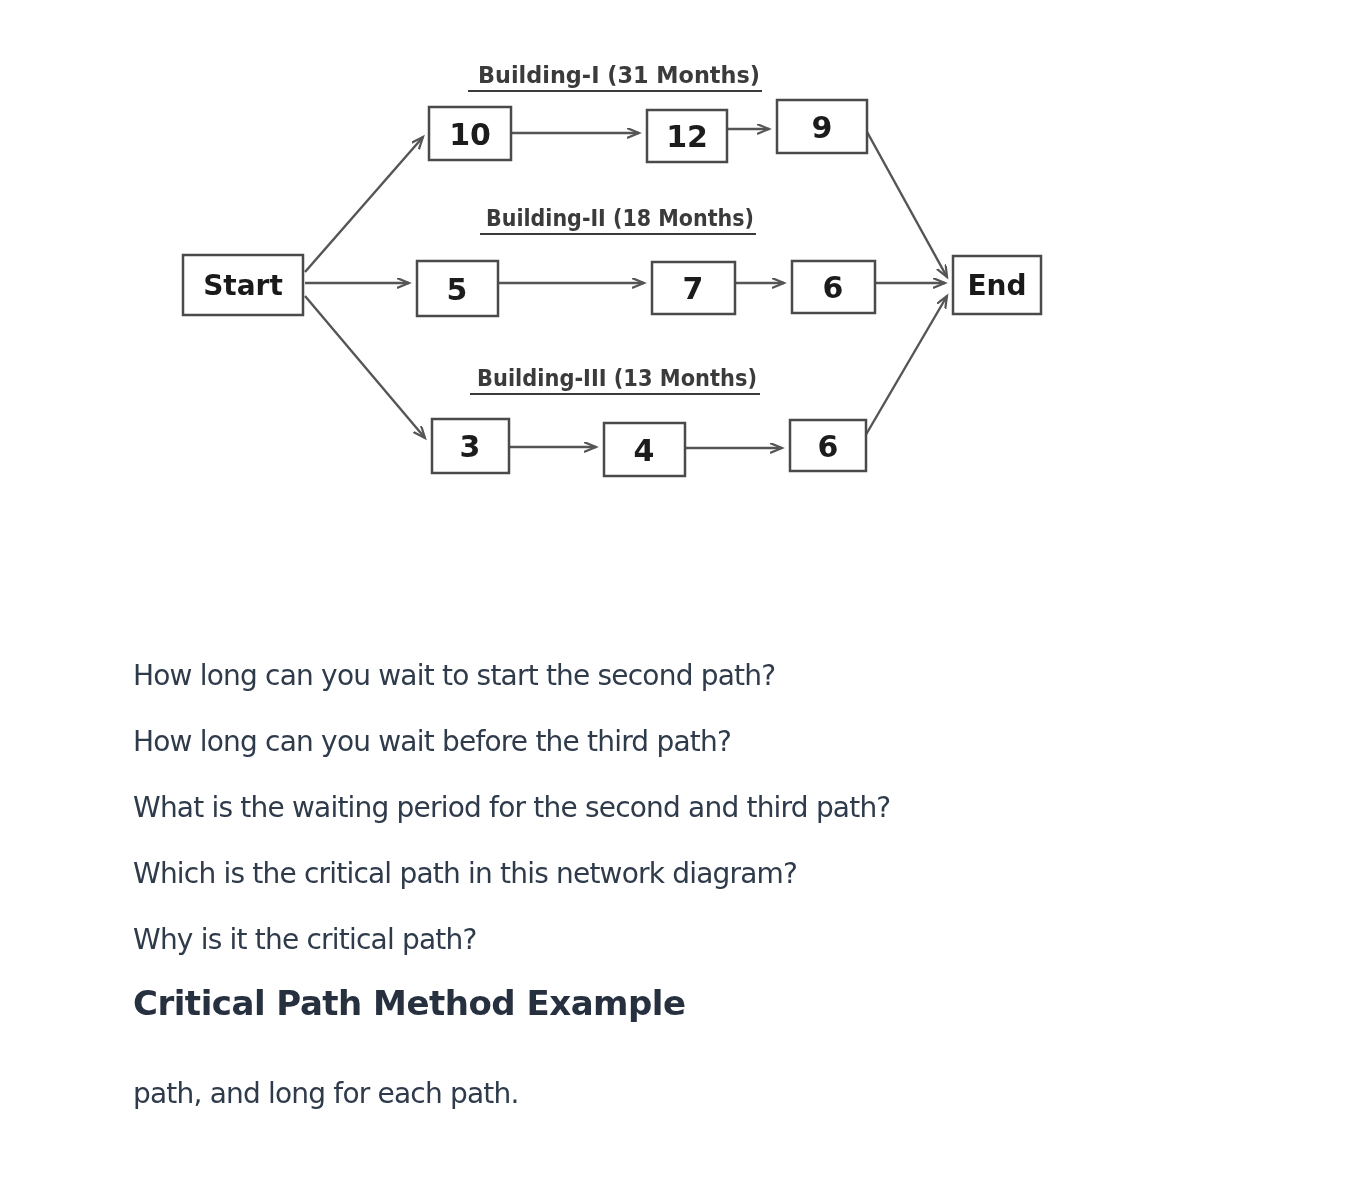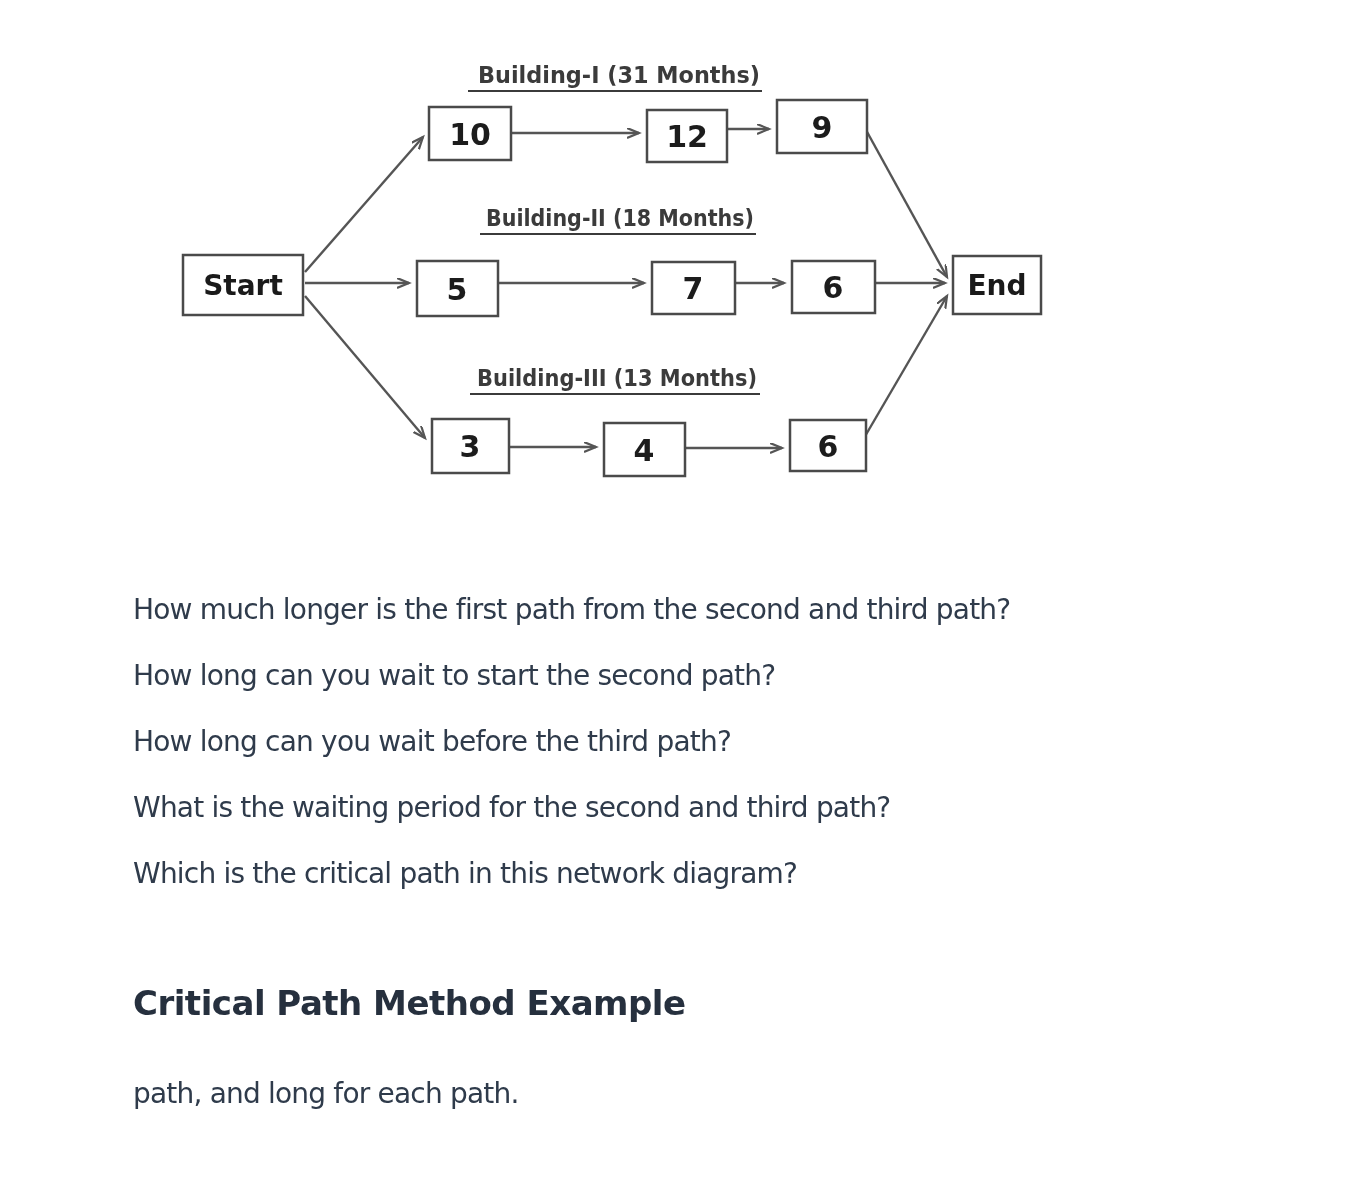--- a/index.html
+++ b/index.html
@@ -163,22 +163,22 @@
       <rect class="node-rect" x="790" y="420" width="76" height="51"></rect>
       <text class="node-text" x="828" y="446" text-anchor="middle" dominant-baseline="central">6</text>
     </g>
 
     <g>
       <rect class="node-rect" x="953" y="256" width="88" height="58"></rect>
       <text class="terminal-text" x="997" y="285" text-anchor="middle" dominant-baseline="central">End</text>
     </g>
   </svg>
 
-  <div class="question" style="top:593px">How much longer is the first path from the second and third path?</div>
   <div class="question" style="top:659px">How long can you wait to start the second path?</div>
   <div class="question" style="top:725px">How long can you wait before the third path?</div>
   <div class="question" style="top:857px">Which is the critical path in this network diagram?</div>
   <div class="question" style="top:791px">What is the waiting period for the second and third path?</div>
+  <div class="question" style="top:923px">Why is it the critical path?</div>
 
   <div id="section-heading">Critical Path Method Example</div>
   <div class="para-line" style="top:1076px">path, and long for each path.</div>
 
 </div>
 
 </body></html>

